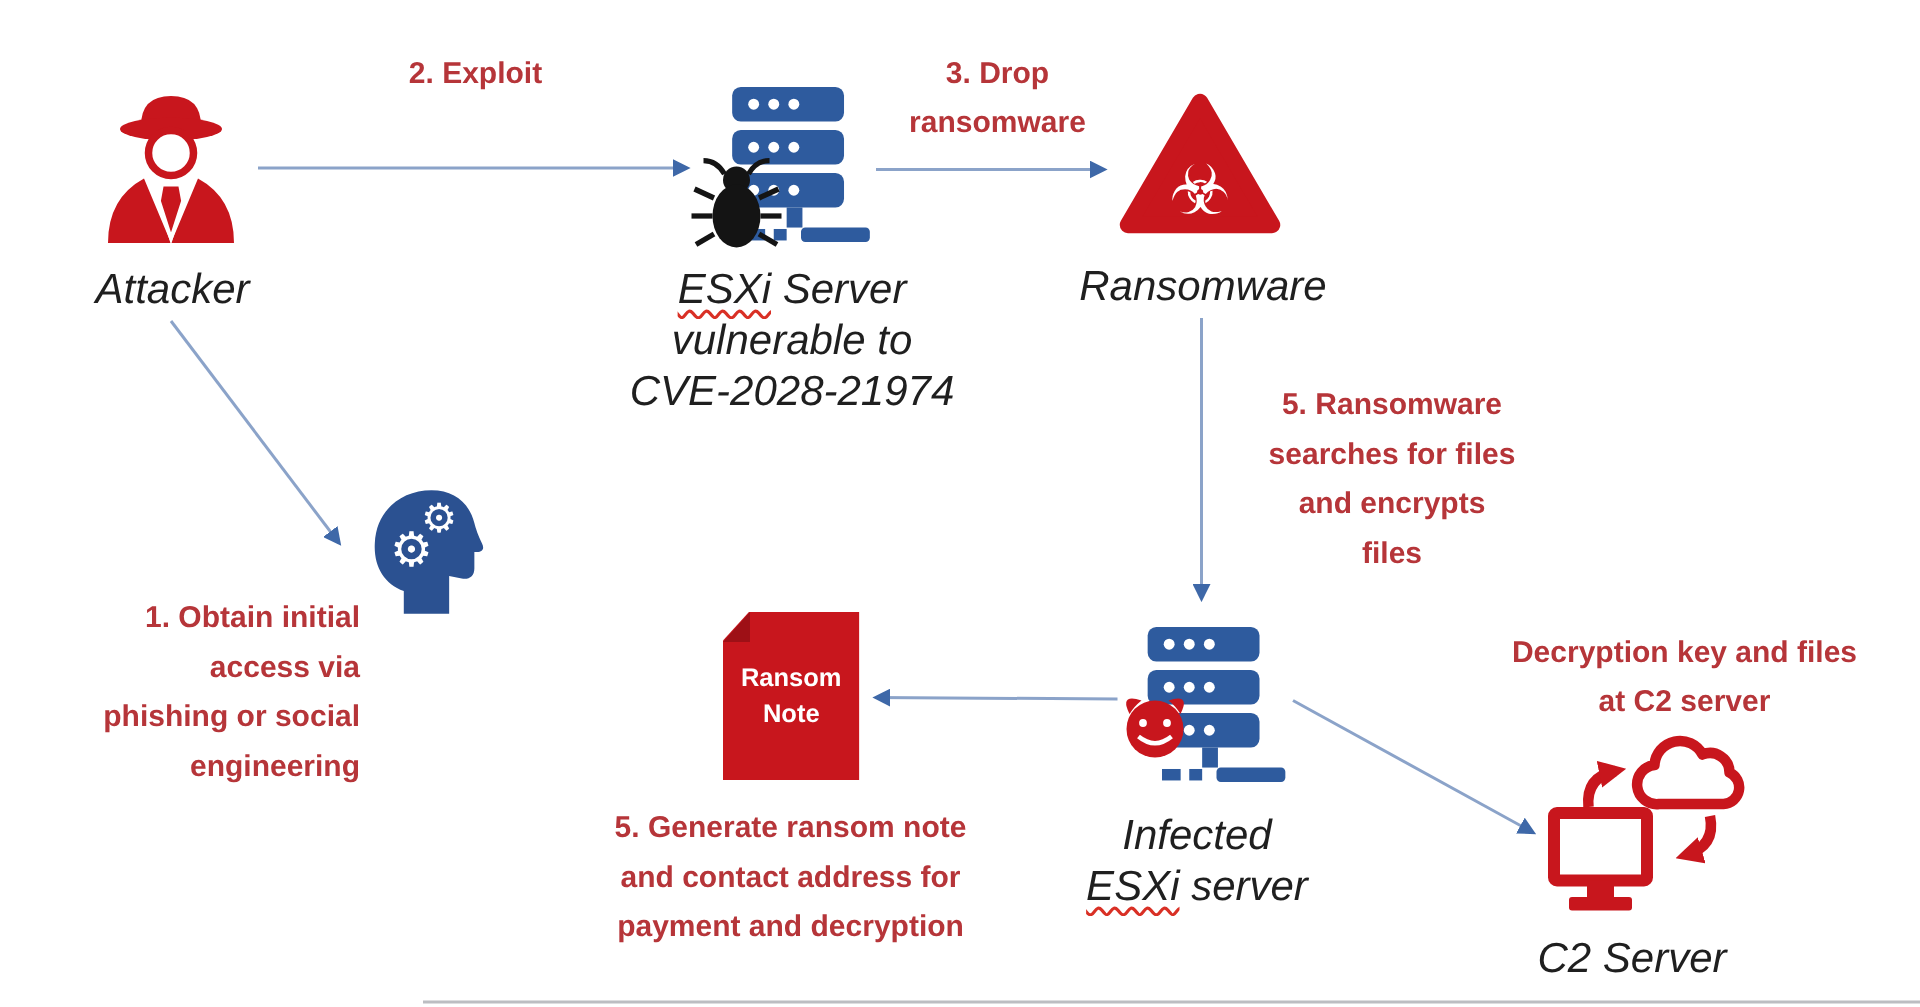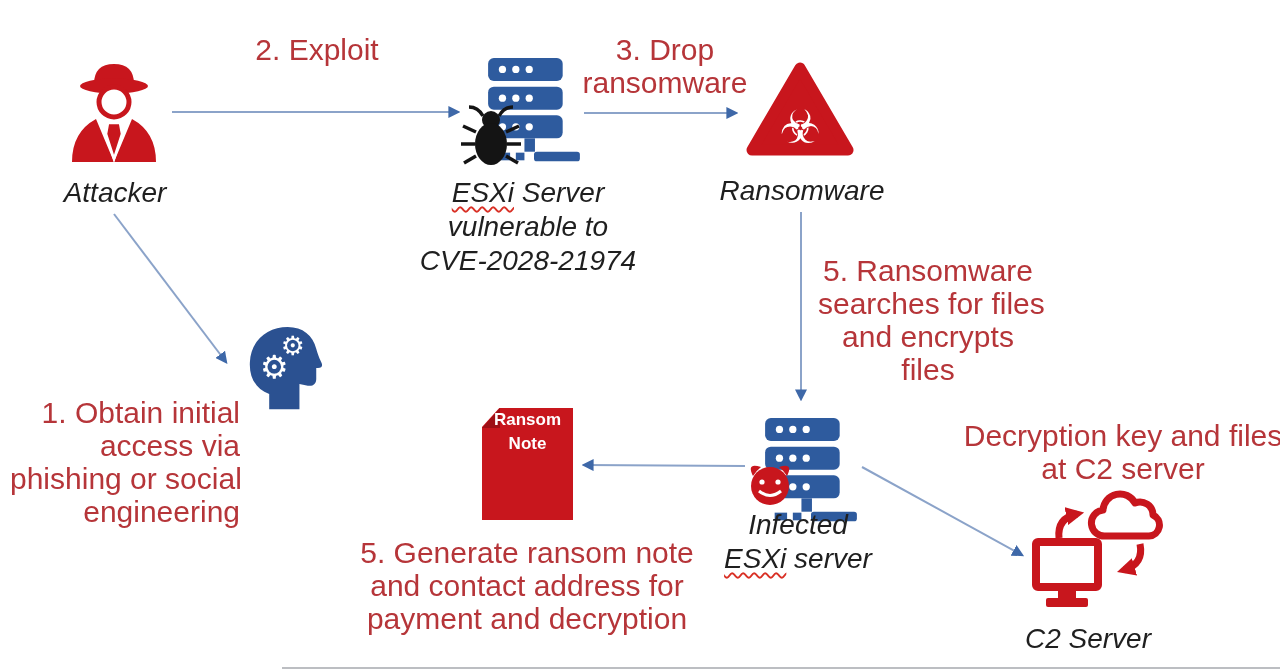--- a/index.html
+++ b/index.html
@@ -13,33 +13,33 @@
     --arrow-head:#3e68a8;
     --spellcheck-red:#d93025;
     --bug-black:#141414;
     --note-text:#ffffff;
     --bottom-line:#85898f;
   }
   html,body{margin:0;padding:0;background:#fff;}
   .canvas{position:relative;width:1280px;height:671px;background:#fff;overflow:hidden;
           font-family:"Liberation Sans",sans-serif;}
   .abs{position:absolute;}
-  .step{position:absolute;color:var(--step-text);font-size:30px;line-height:33px;
-        text-align:center;font-weight:400;}
+  .step{position:absolute;color:var(--step-text);font-size:20px;line-height:33px;
+        text-align:center;font-weight:700;}
   .step div{white-space:nowrap;}
   .label{position:absolute;color:var(--label-text);font-size:28px;line-height:34px;
          text-align:center;font-style:italic;}
   .label div{white-space:nowrap;}
   .squiggle{text-decoration-line:underline;text-decoration-style:wavy;
             text-decoration-color:var(--spellcheck-red);text-decoration-thickness:1.5px;
             text-underline-offset:4px;}
   .note{position:absolute;left:482px;top:408px;width:91px;height:112px;
         background:var(--icon-red);
         clip-path:polygon(0 17%,19% 0,100% 0,100% 100%,0 100%);
-        display:flex;flex-direction:column;align-items:center;
+        display:flex;flex-direction:column;align-items:center;justify-content:center;
         color:var(--note-text);font-weight:bold;font-size:17px;line-height:24px;text-align:center;}
   .note::before{content:"";position:absolute;left:0;top:0;width:18px;height:20px;
         background:var(--icon-red-dark);clip-path:polygon(100% 0,0 100%,100% 100%);}
   .note div{position:relative;}
   .bottom-line{position:absolute;left:282px;top:667px;width:998px;height:2px;
         background:var(--bottom-line);opacity:.55;}
   svg{display:block;}
   .f-red{fill:var(--icon-red);}
   .s-red{stroke:var(--icon-red);}
   .f-blue{fill:var(--server-blue);}
@@ -193,21 +193,21 @@
     <rect class="f-blue" x="31" y="99" width="9" height="8"></rect>
   </svg>
   <svg class="abs" style="left:744px;top:458px;" width="52" height="50" viewBox="0 0 52 50">
     <path class="f-red" d="M9,18 Q2,4 17,9 Q12,13 9,18 Z"></path>
     <path class="f-red" d="M43,18 Q50,4 35,9 Q40,13 43,18 Z"></path>
     <circle class="f-red" cx="26" cy="28" r="19"></circle>
     <circle class="f-white" cx="18" cy="24" r="2.6"></circle>
     <circle class="f-white" cx="34" cy="24" r="2.6"></circle>
     <path class="s-white" fill="none" stroke-width="3" d="M15,33 Q26,42 37,33"></path>
   </svg>
-  <div class="label" style="left:700px;top:508px;width:196px;">
+  <div class="label" style="left:700px;top:540px;width:196px;">
     <div>Infected</div>
     <div><span class="squiggle">ESXi</span><span> server</span></div>
   </div>
 
   <div class="step" style="left:962px;top:419px;width:322px;">
     <div>Decryption key and files</div>
     <div>at C2 server</div>
   </div>
 
   <svg class="abs" style="left:1028px;top:484px;" width="140" height="140" viewBox="0 0 140 140">

